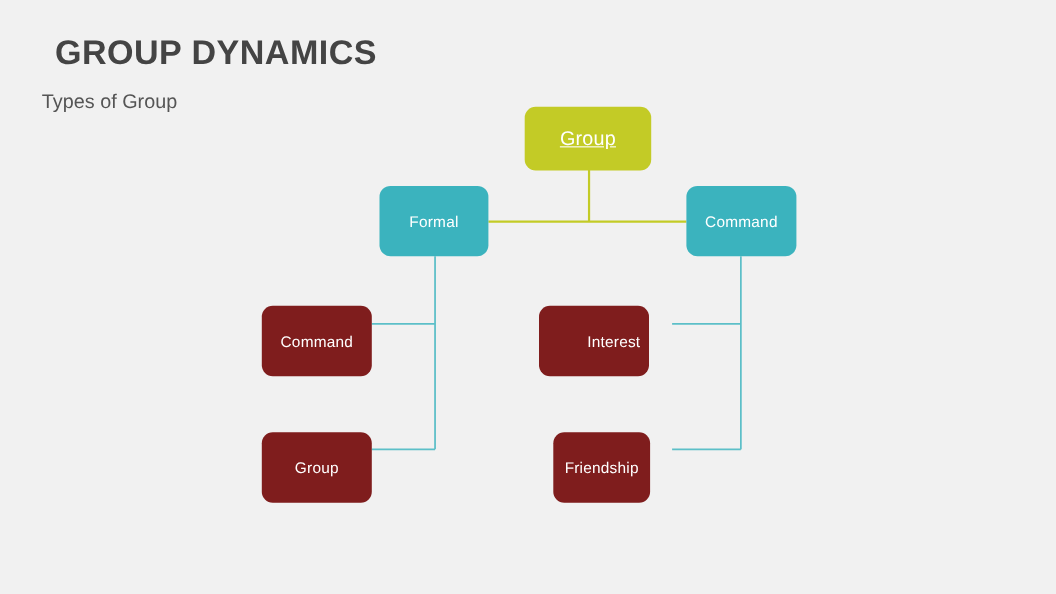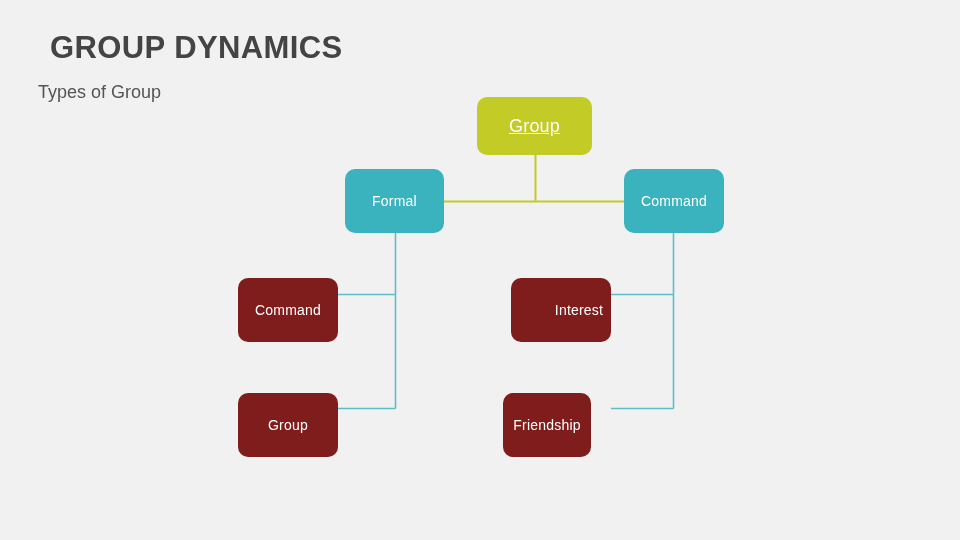--- a/index.html
+++ b/index.html
@@ -86,21 +86,21 @@
   .node.leaf {
     background: #7f1d1d;
     margin-top: 16px;
   }
 
   #node-group     { left: 477px; top: 97px;  width: 115px; height: 58px; text-decoration: underline; }
   #node-formal    { left: 345px; top: 169px; width: 99px;  height: 64px; }
   #node-informal  { left: 624px; top: 169px; width: 100px; height: 64px; }
   #node-command   { left: 238px; top: 262px; width: 100px; height: 64px; }
   #node-task      { left: 238px; top: 377px; width: 100px; height: 64px; }
-  #node-interest  { left: 511px; top: 262px; width: 100px; height: 64px; padding-left: 36px; }
+  #node-interest  { left: 490px; top: 262px; width: 100px; height: 64px; padding-left: 36px; }
   #node-friendship{ left: 503px; top: 377px; width: 88px; height: 64px; align-items: center; }
 </style>
 </head>
 <body>
 
 <div id="slide">
 
   <div id="header">
     <div id="title">GROUP DYNAMICS</div>
     <div id="subtitle">Types of Group</div>

